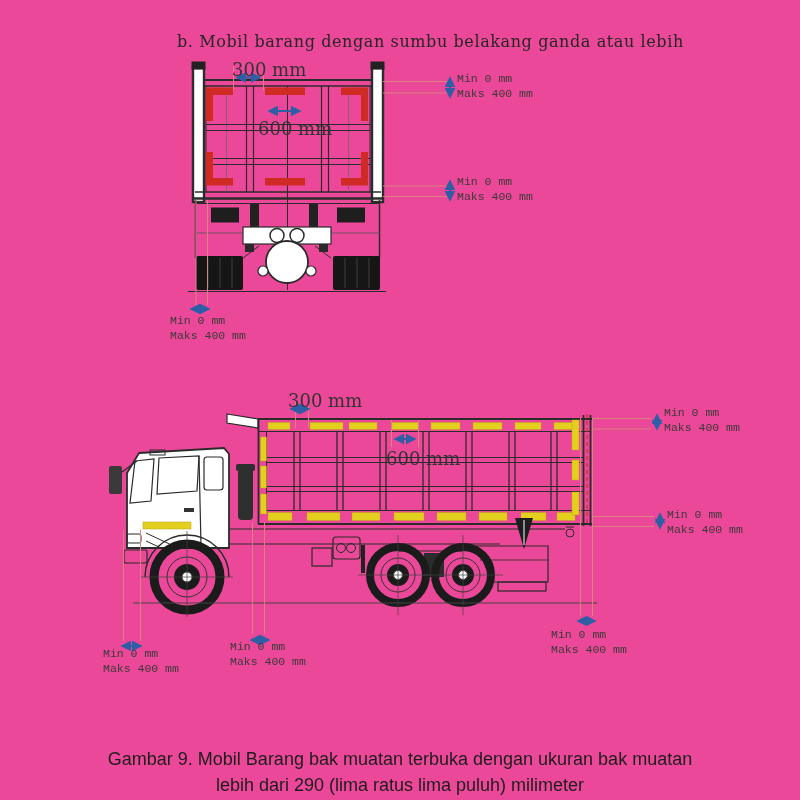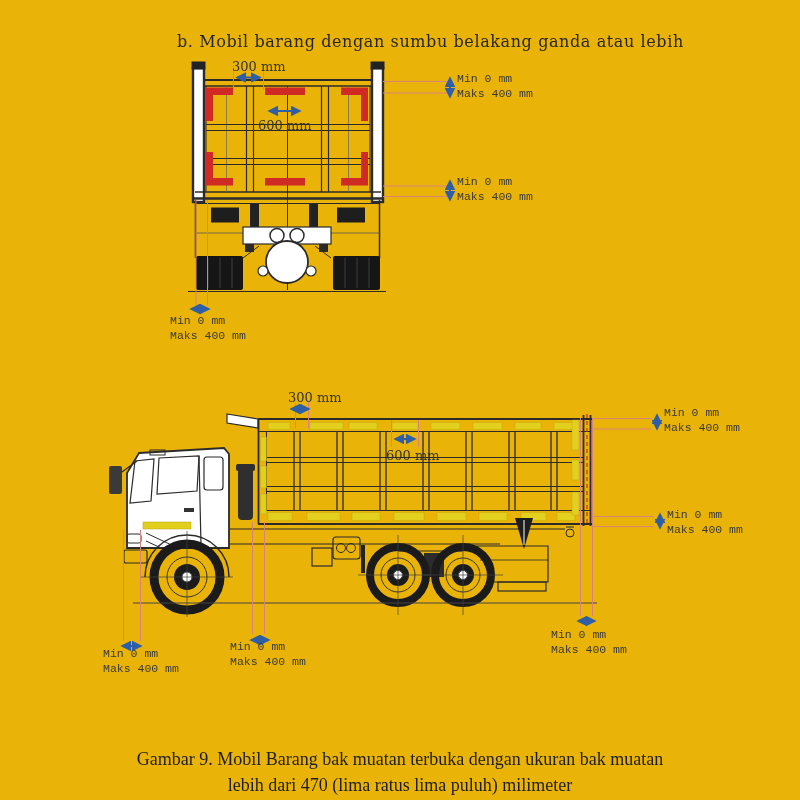--- a/index.html
+++ b/index.html
@@ -1,22 +1,22 @@
 <!DOCTYPE html>
 <html><head>
 <meta charset="utf-8">
 <style>
   html,body{margin:0;padding:0;background:#fff;}
-  .page{position:relative;width:800px;height:800px;background:#eab308;overflow:hidden;
+  .page{position:relative;width:800px;height:800px;background:#ec4899;overflow:hidden;
         font-family:"DejaVu Serif", serif;color:#2e2e2e;}
   .abs{position:absolute;}
   .heading{font-size:16px;letter-spacing:0.6px;color:#262626;white-space:nowrap;}
-  .dim-label{font-size:13px;color:#333;white-space:nowrap;}
+  .dim-label{font-size:18px;color:#333;white-space:nowrap;}
   .ann{font-size:11.5px;line-height:1.28;color:#3a3a3a;white-space:nowrap;font-family:Liberation Mono, monospace;}
-  .caption{width:800px;text-align:center;font-family:Liberation Serif, serif;
+  .caption{width:800px;text-align:center;font-family:Liberation Sans, sans-serif;
            font-size:18px;line-height:1.45;color:#1d1d1d;}
   svg{position:absolute;left:0;top:0;}
 </style>
 </head>
 <body>
 
 <div class="page">
 
 <svg width="800" height="800" viewBox="0 0 800 800">
   <defs>
@@ -307,16 +307,16 @@
     <div>Min 0 mm</div>
     <div>Maks 400 mm</div>
   </div>
   <div class="abs ann" style="left:551px;top:628px;">
     <div>Min 0 mm</div>
     <div>Maks 400 mm</div>
   </div>
 
   <div class="abs caption" style="left:0;top:746px;">
     <div>Gambar 9. Mobil Barang bak muatan terbuka dengan ukuran bak muatan</div>
-    <div>lebih dari 470 (lima ratus lima puluh) milimeter</div>
+    <div>lebih dari 290 (lima ratus lima puluh) milimeter</div>
   </div>
 
 </div>
 
 </body></html>

